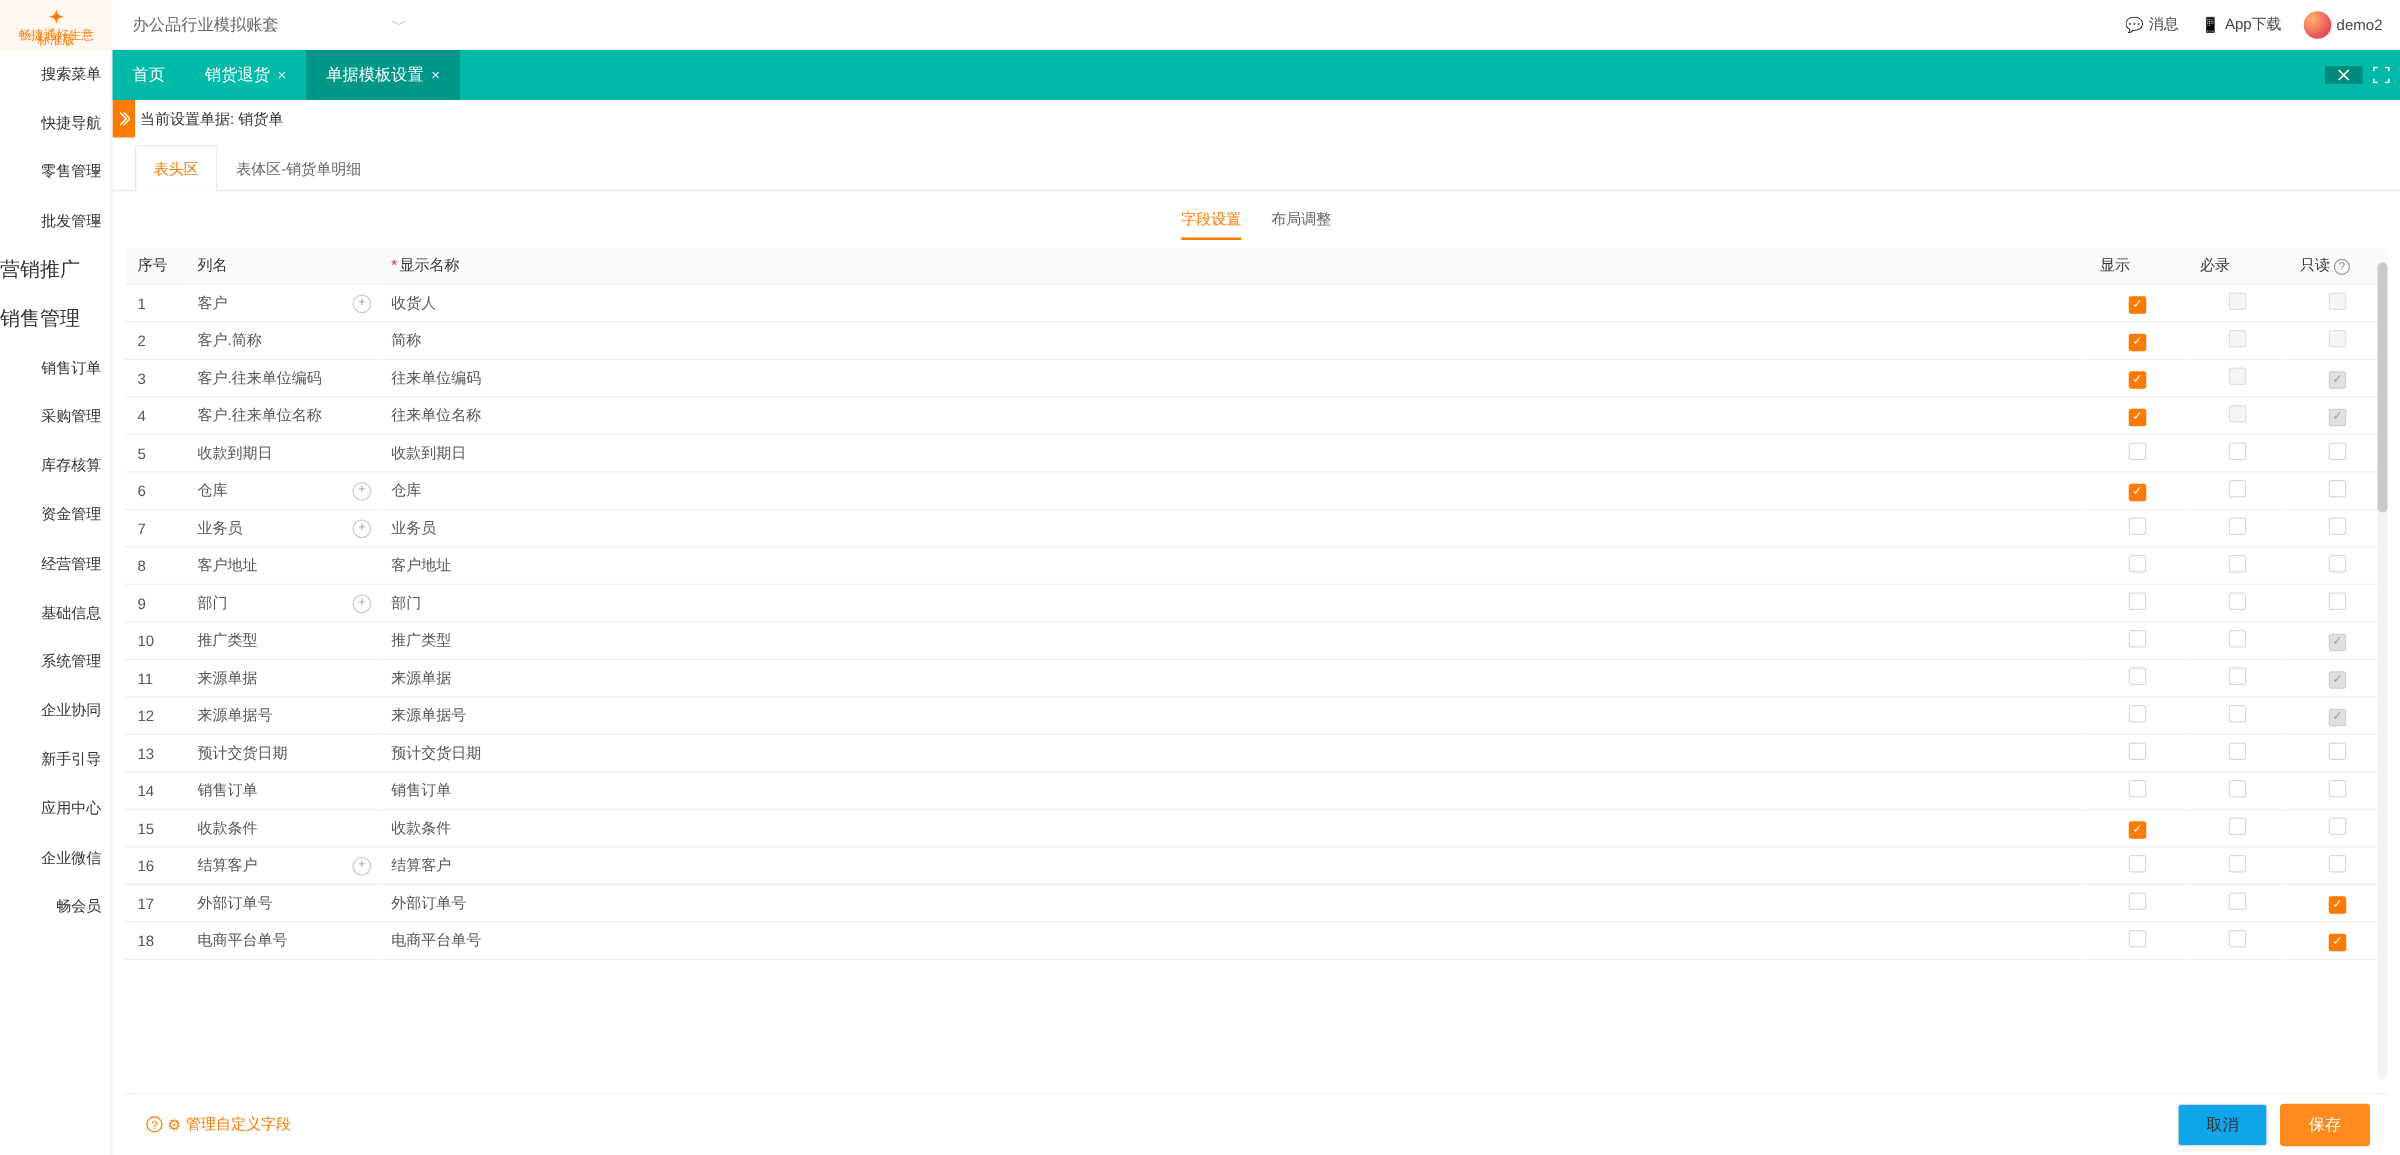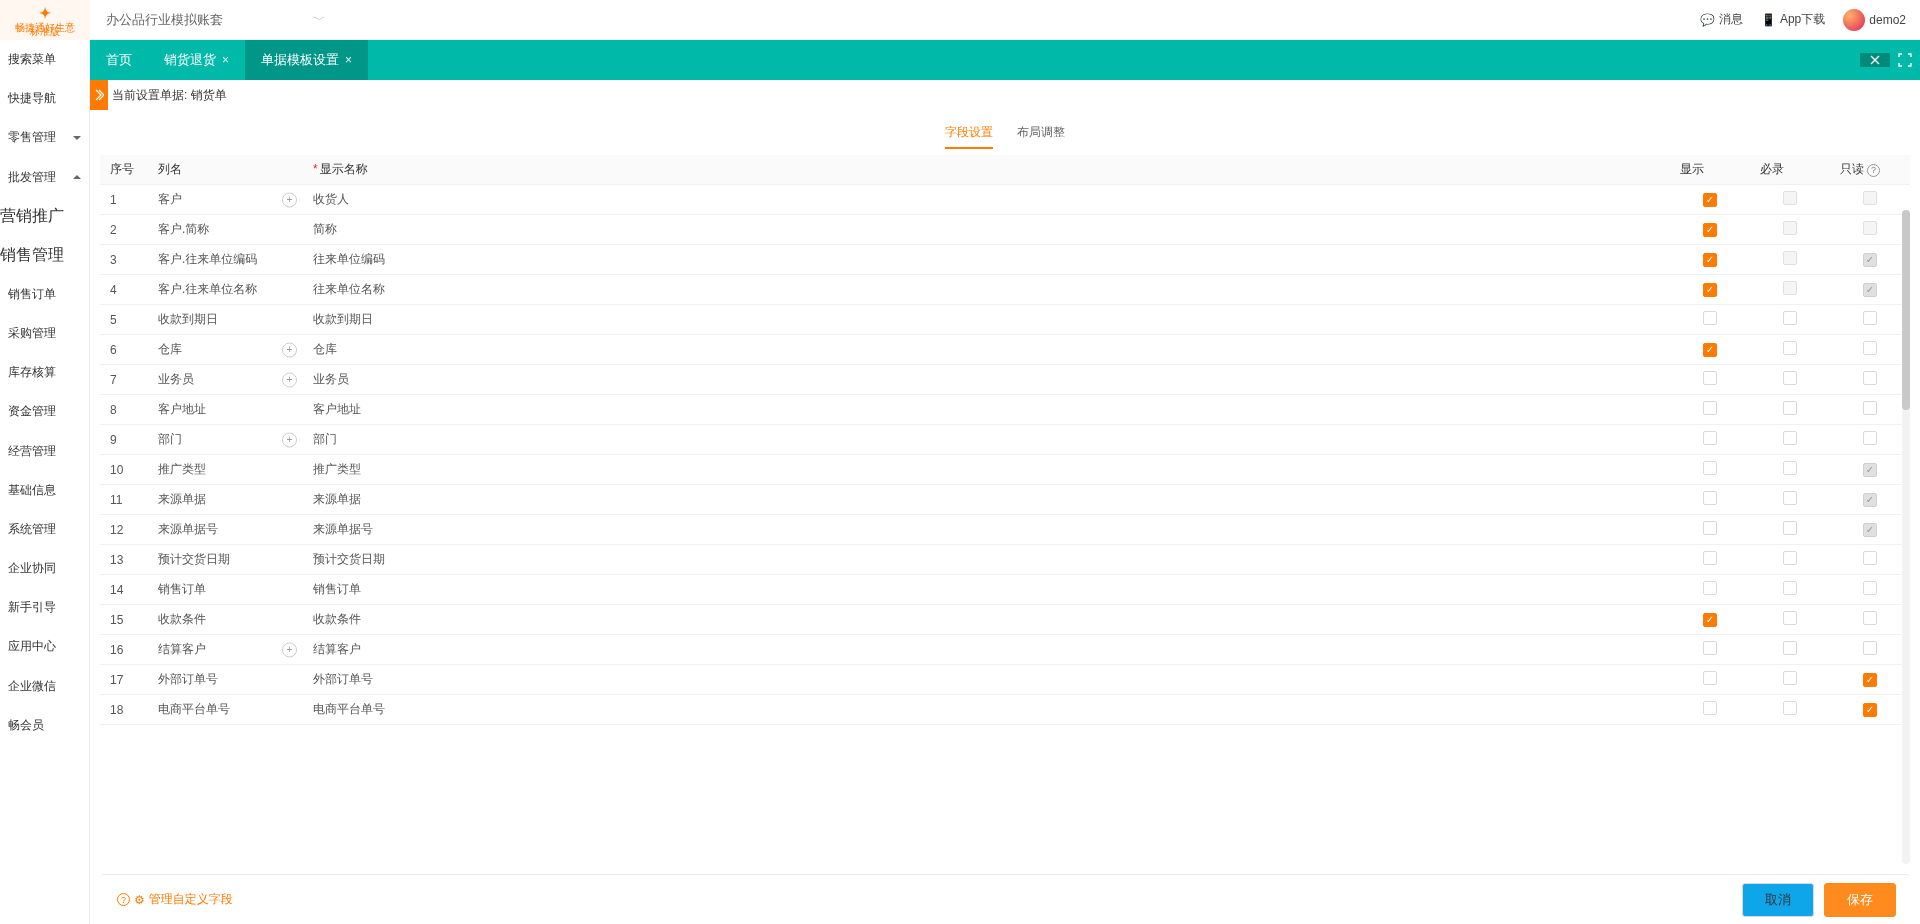--- a/index.html
+++ b/index.html
@@ -11,21 +11,21 @@
 .logo-box .logo-icon { font-size: 14px; font-weight: bold; }
 .company-sel { margin-left: 16px; color: #666; font-size: 13px; flex: 1; display: flex; align-items: center; gap: 90px; text-align: center; }
 .company-sel .chev { color: #bbb; }
 .header-right { margin-left: auto; display: flex; align-items: center; gap: 18px; padding-right: 14px; color: #444; }
 .hr-item { display: flex; align-items: center; gap: 4px; cursor: pointer; }
 .avatar { width: 22px; height: 22px; border-radius: 50%; background: radial-gradient(circle at 30% 30%, #ffb36b, #d25); display: inline-block; }
 
 
 .layout { display: flex; height: calc(100vh - 40px); }
 .sidebar { width: 90px; background: #fff; border-right: 1px solid #eee; display: flex; flex-direction: column; }
-.sidebar-item { padding: 10px 8px; text-align: left; color: #333; cursor: pointer; font-size: 12px; position: relative; line-height: 1.6; }
+.sidebar-item { padding: 10px 8px; text-align: right; color: #333; cursor: pointer; font-size: 12px; position: relative; line-height: 1.6; }
 .sidebar-item.has-arrow::after { content: ''; position: absolute; right: 8px; top: 50%; width: 0; height: 0; border-left: 4px solid transparent; border-right: 4px solid transparent; }
 .sidebar-item.arrow-down::after { border-top: 4px solid #666; transform: translateY(-50%); }
 .sidebar-item.arrow-up::after { border-bottom: 4px solid #666; transform: translateY(-50%); }
 .sidebar-sub { text-align: left; padding: 9px 0; color: #333; cursor: pointer; font-size: 16px; }
 
 
 .main { flex: 1; display: flex; flex-direction: column; min-width: 0; justify-content: flex-end; }
 .tabs-bar { height: 40px; background: #00b9a8; display: flex; align-items: stretch; color: #fff; }
 .tab { display: flex; align-items: center; padding: 0 16px; cursor: pointer; font-size: 13px; position: relative; gap: 6px; }
 .tab.active { background: #009688; }
@@ -166,20 +166,24 @@
           <svg width="10" height="12" viewBox="0 0 10 12">
               <path d="M2 1 L7 6 L2 11 M5 1 L10 6 L5 11" stroke="#fff" stroke-width="1.2" fill="none"></path>
             </svg>
         </div>
         <span class="crumb-text">
           <span>当前设置单据:</span>
           <span>销货单</span>
         </span>
       </div>
 
+      <div class="inner-tabs" id="inner-tabs">
+          <div class="inner-tab active">表头区</div>
+          <div class="inner-tab">表体区-销货单明细</div>
+        </div>
 
       <div class="sub-links" id="sub-links">
           <div class="sub-link active">字段设置</div>
           <div class="sub-link">布局调整</div>
         </div>
 
       <div class="table-wrap">
         <table class="tbl">
           <thead>
             <tr>

